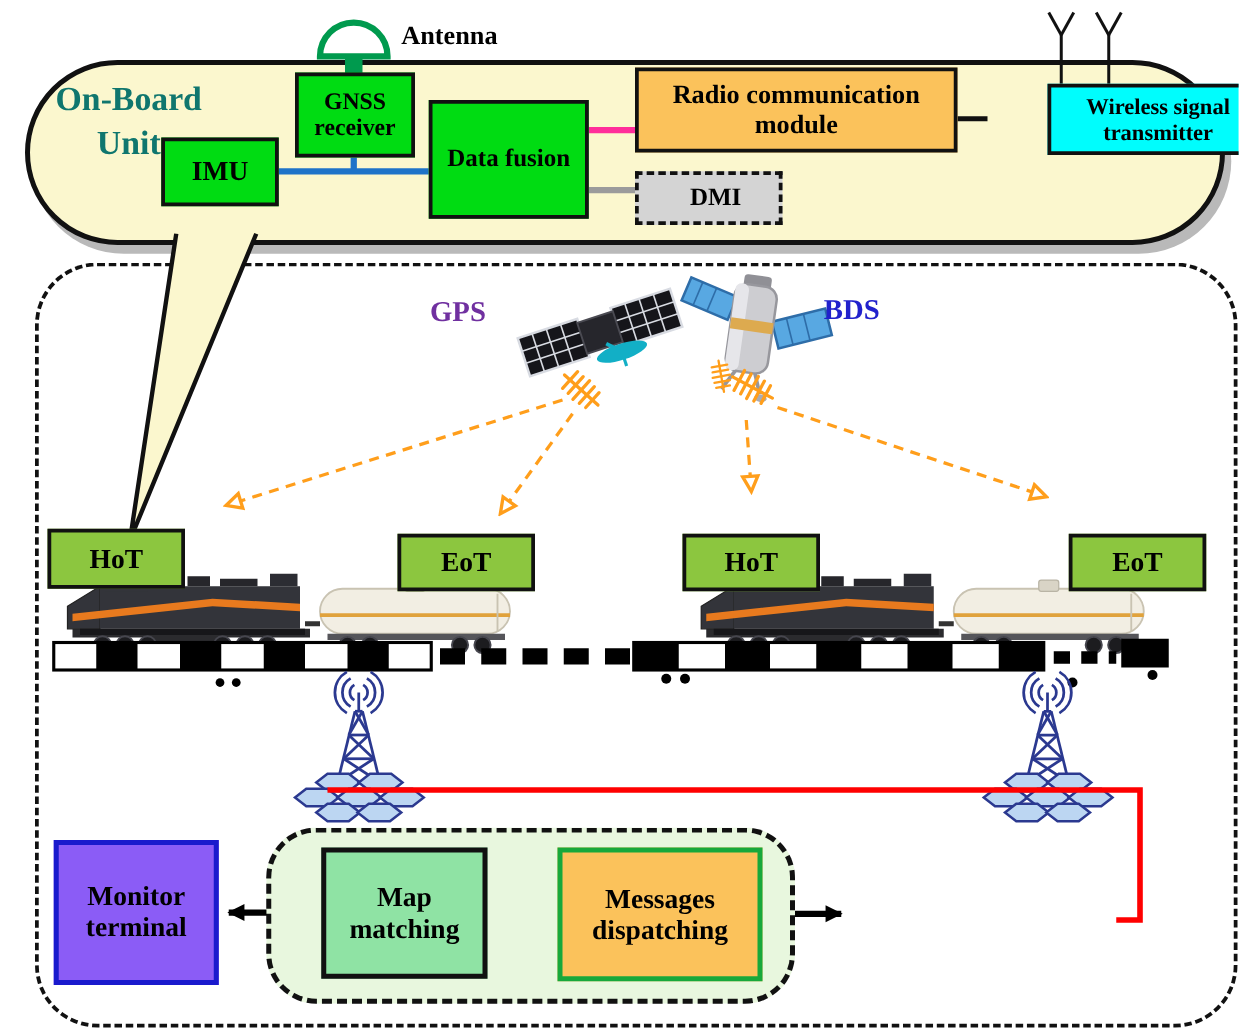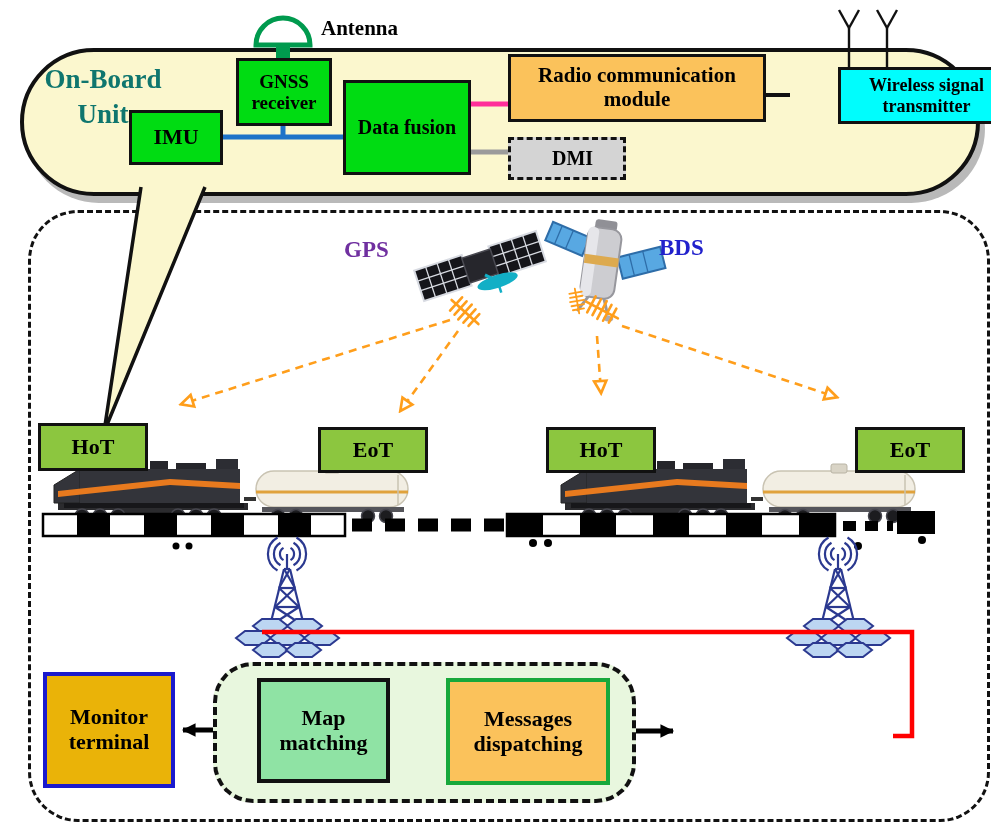--- a/index.html
+++ b/index.html
@@ -30,21 +30,21 @@
   
   #main-panel{left:28px;top:210px;width:956px;height:606px;border:3px dashed #111;border-radius:50px;background:transparent;}
   #gps-label{left:344px;top:237px;font-size:23px;font-weight:bold;color:#7030A0;}
   #bds-label{left:647px;top:235px;font-size:23px;font-weight:bold;color:#2121CC;margin-left:12px;}
   .hotbox{background:#8CC63F;border:3px solid #111;font-size:22px;}
   #hot1{left:38px;top:423px;width:110px;height:48px;}
   #eot1{left:318px;top:427px;width:110px;height:46px;}
   #hot2{left:546px;top:427px;width:110px;height:46px;}
   #eot2{left:855px;top:427px;width:110px;height:46px;}
   
-  #monitor-box{left:43px;top:672px;width:132px;height:116px;background:#eab308;border:4px solid #1A1ACD;font-size:22px;}
+  #monitor-box{left:43px;top:672px;width:132px;height:116px;background:#8b5cf6;border:4px solid #1A1ACD;font-size:22px;}
   #center-group{left:213px;top:662px;width:415px;height:133px;background:#E8F7DE;border:4px dashed #111;border-radius:40px;}
   #map-box{left:257px;top:678px;width:133px;height:105px;background:#8FE3A4;border:4px solid #111;font-size:22px;}
   #messages-box{left:446px;top:678px;width:164px;height:107px;background:#FBC25B;border:4px solid #17A83B;font-size:22px;}
   #network-box{left:679px;top:663px;width:212px;height:126px;background:#BFC52F;border:3px solid #111;font-size:22px;}
   svg{display:block;}
 </style>
 </head>
 <body>
 
 <div id="stage">

